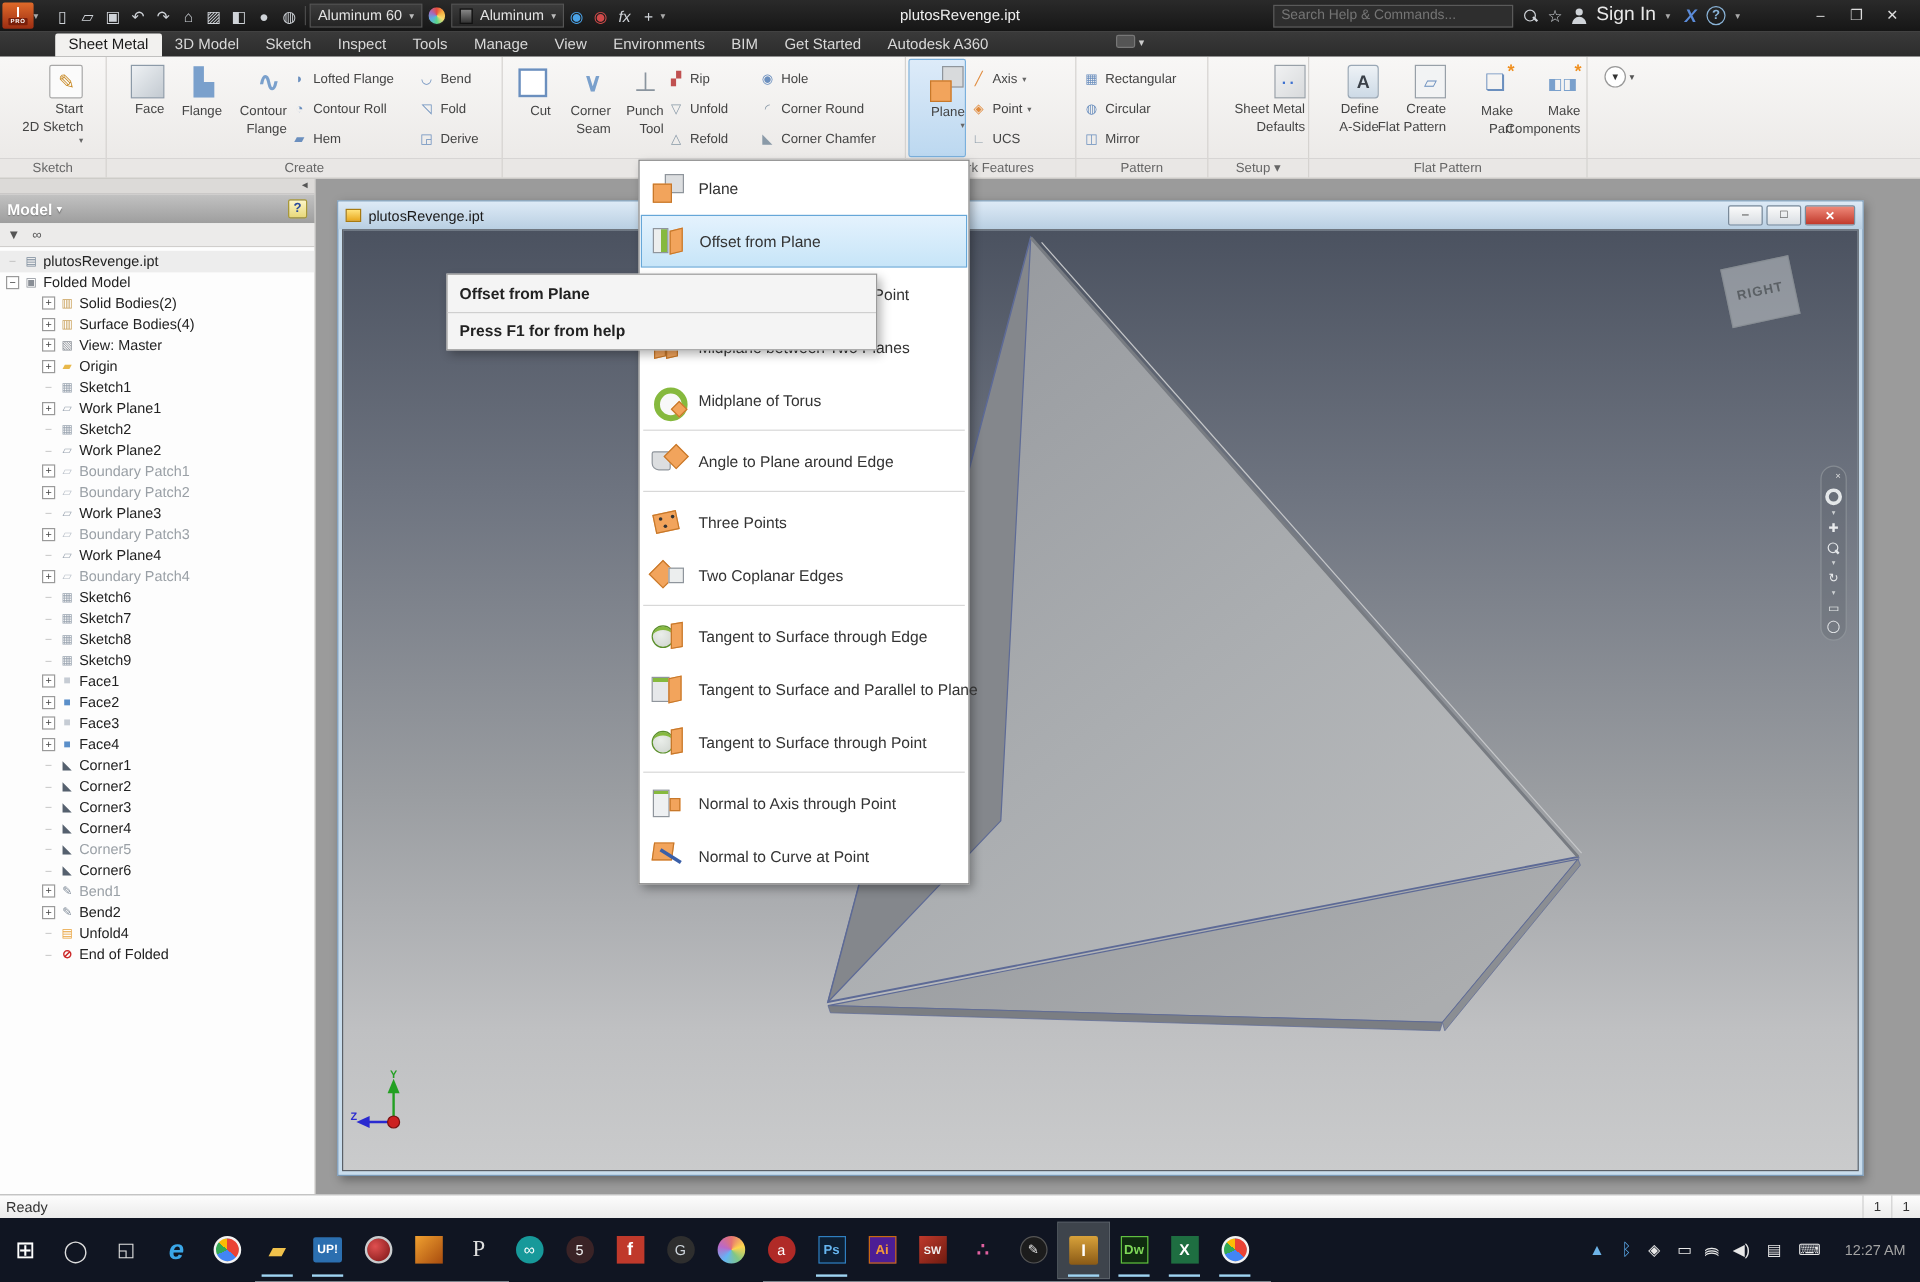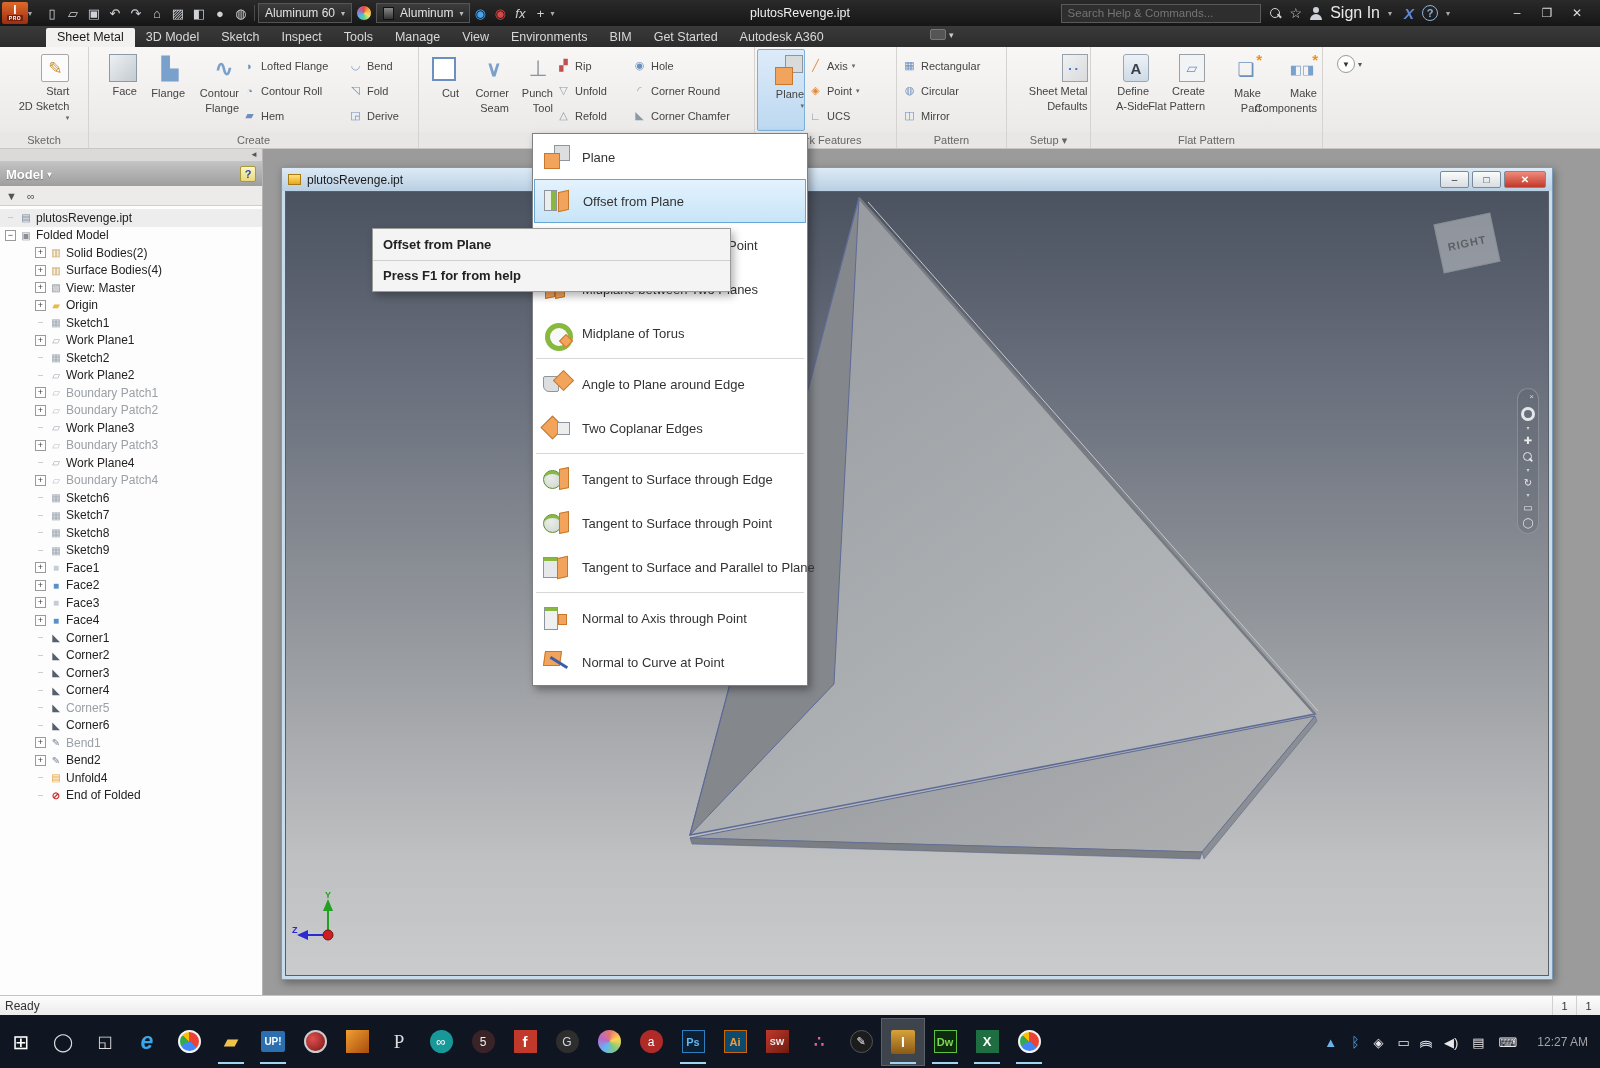--- a/index.html
+++ b/index.html
@@ -192,21 +192,21 @@
   [data-app="record"] .g{width:23px;height:23px;border-radius:50%;background:radial-gradient(circle at 35% 35%,#e05050,#7a1414);border:2px solid #caccce}
   [data-app="orange-app"] .g{width:23px;height:23px;background:linear-gradient(135deg,#f0a030,#a84c0e)}
   [data-app="p-app"] .g{color:#ddd;font-size:19px;font-family:"Liberation Serif",serif}
   [data-app="arduino"] .g{width:23px;height:23px;border-radius:50%;background:#17999a;color:#fff;font-size:13px}
   [data-app="five-app"] .g{width:23px;height:23px;border-radius:50%;background:#3a2326;color:#eee;font-size:12px}
   [data-app="f-app"] .g{width:23px;height:23px;background:#c0392b;color:#fff;font-size:15px;font-weight:bold}
   [data-app="g-app"] .g{width:23px;height:23px;border-radius:50%;background:#2e2e2e;color:#cfd6dd;font-size:12px}
   [data-app="paint"] .g{width:23px;height:23px;border-radius:50%;background:conic-gradient(#e57373,#ffd54f,#81c784,#64b5f6,#ba68c8,#e57373)}
   [data-app="adobe"] .g{width:23px;height:23px;border-radius:50%;background:#b02a27;color:#fff;font-size:12px}
   [data-app="photoshop"] .g{width:23px;height:23px;background:#0d1f33;border:1px solid #2f7fc0;color:#67b6f0;font-size:11px;font-weight:bold}
-  [data-app="illustrator"] .g{width:23px;height:23px;background:#0c4a6e;border:1px solid #c8690f;color:#f59a37;font-size:11px;font-weight:bold}
+  [data-app="illustrator"] .g{width:23px;height:23px;background:#4c1d95;border:1px solid #c8690f;color:#f59a37;font-size:11px;font-weight:bold}
   [data-app="solidworks"] .g{width:23px;height:23px;background:linear-gradient(135deg,#c0392b,#6e1b10);color:#f0f0f0;font-size:9px;font-weight:bold}
   [data-app="molecule"] .g{color:#e060a0;font-size:16px;font-weight:bold}
   [data-app="pen-app"] .g{width:23px;height:23px;border-radius:50%;background:#1c1c1c;border:1px solid #555;color:#eee;font-size:11px}
   [data-app="inventor"] .g{width:24px;height:24px;background:linear-gradient(180deg,#d8a23a,#8a5a16);color:#fff;font-weight:bold;font-size:14px;border-radius:2px}
   [data-app="inventor"]{background:#3e444c;outline:1px solid #5a6168}
   [data-app="dreamweaver"] .g{width:23px;height:23px;background:#0f2b0f;border:1px solid #60c040;color:#7ed858;font-size:11px;font-weight:bold}
   [data-app="excel"] .g{width:23px;height:23px;background:#1e6e41;color:#fff;font-size:13px;font-weight:bold}
   .tray{margin-left:auto;display:flex;align-items:center;gap:14px;padding-right:12px}
   .tray-item .g{font-size:13px;color:#e8e8e8;display:inline-block}
   [data-tray="a360"] .g{color:#6db3e8}
@@ -852,39 +852,43 @@
     <div class="menu-item">
       <span class="mic" data-mic="torus"></span>
       <span>Midplane of Torus</span>
     </div>
 
     <div class="menu-item" data-sep="1">
       <span class="mic" data-mic="angle"></span>
       <span>Angle to Plane around Edge</span>
     </div>
 
+    <div class="menu-item" data-sep="1">
+      <span class="mic" data-mic="three-points"></span>
+      <span>Three Points</span>
+    </div>
 
     <div class="menu-item">
       <span class="mic" data-mic="coplanar"></span>
       <span>Two Coplanar Edges</span>
     </div>
 
     <div class="menu-item" data-sep="1">
       <span class="mic" data-mic="tan-edge"></span>
       <span>Tangent to Surface through Edge</span>
     </div>
 
     <div class="menu-item">
+      <span class="mic" data-mic="tan-parallel"></span>
+      <span>Tangent to Surface and Parallel to Plane</span>
+    </div>
+
+    <div class="menu-item">
       <span class="mic" data-mic="tan-point"></span>
       <span>Tangent to Surface through Point</span>
-    </div>
-
-    <div class="menu-item">
-      <span class="mic" data-mic="tan-parallel"></span>
-      <span>Tangent to Surface and Parallel to Plane</span>
     </div>
 
     <div class="menu-item" data-sep="1">
       <span class="mic" data-mic="normal-axis"></span>
       <span>Normal to Axis through Point</span>
     </div>
 
     <div class="menu-item">
       <span class="mic" data-mic="normal-curve"></span>
       <span>Normal to Curve at Point</span>

